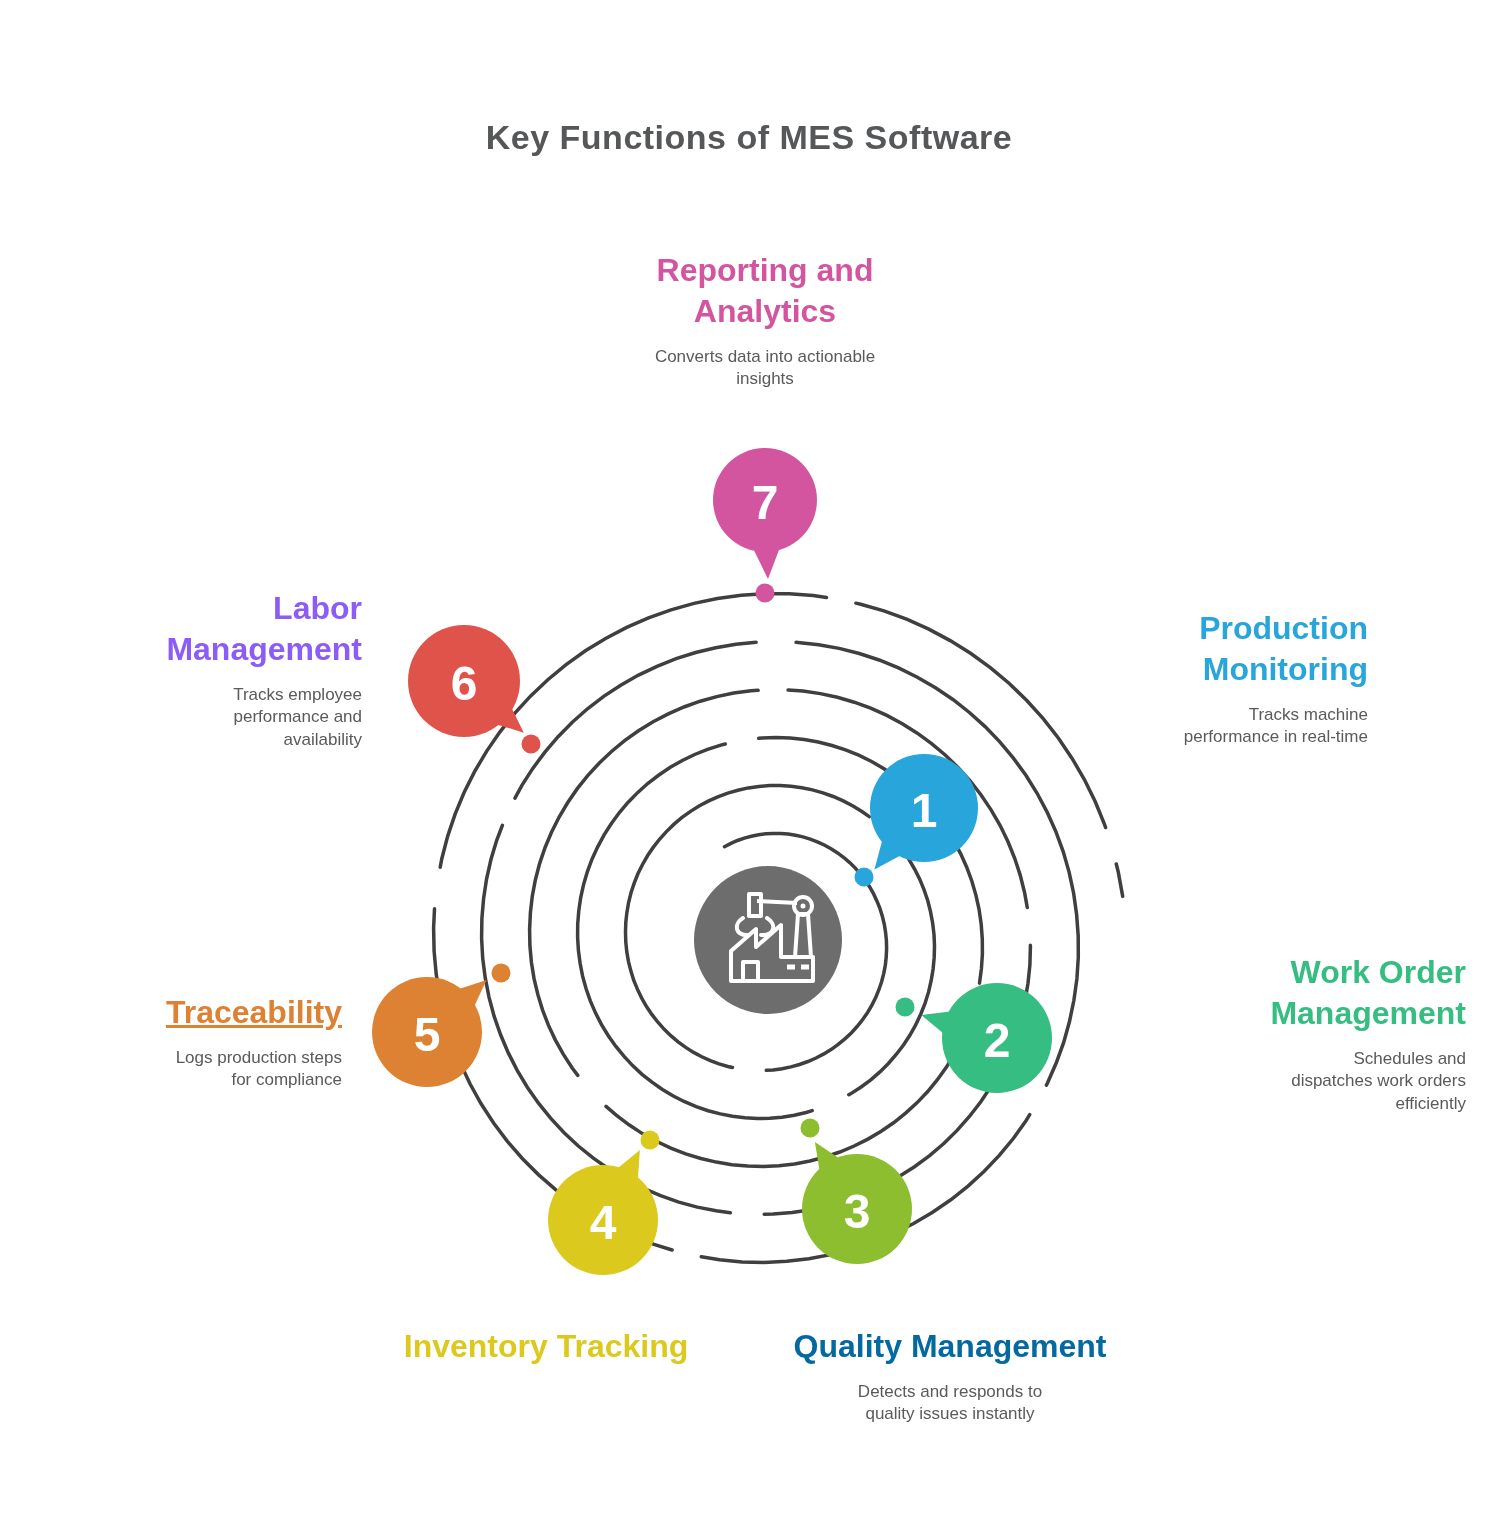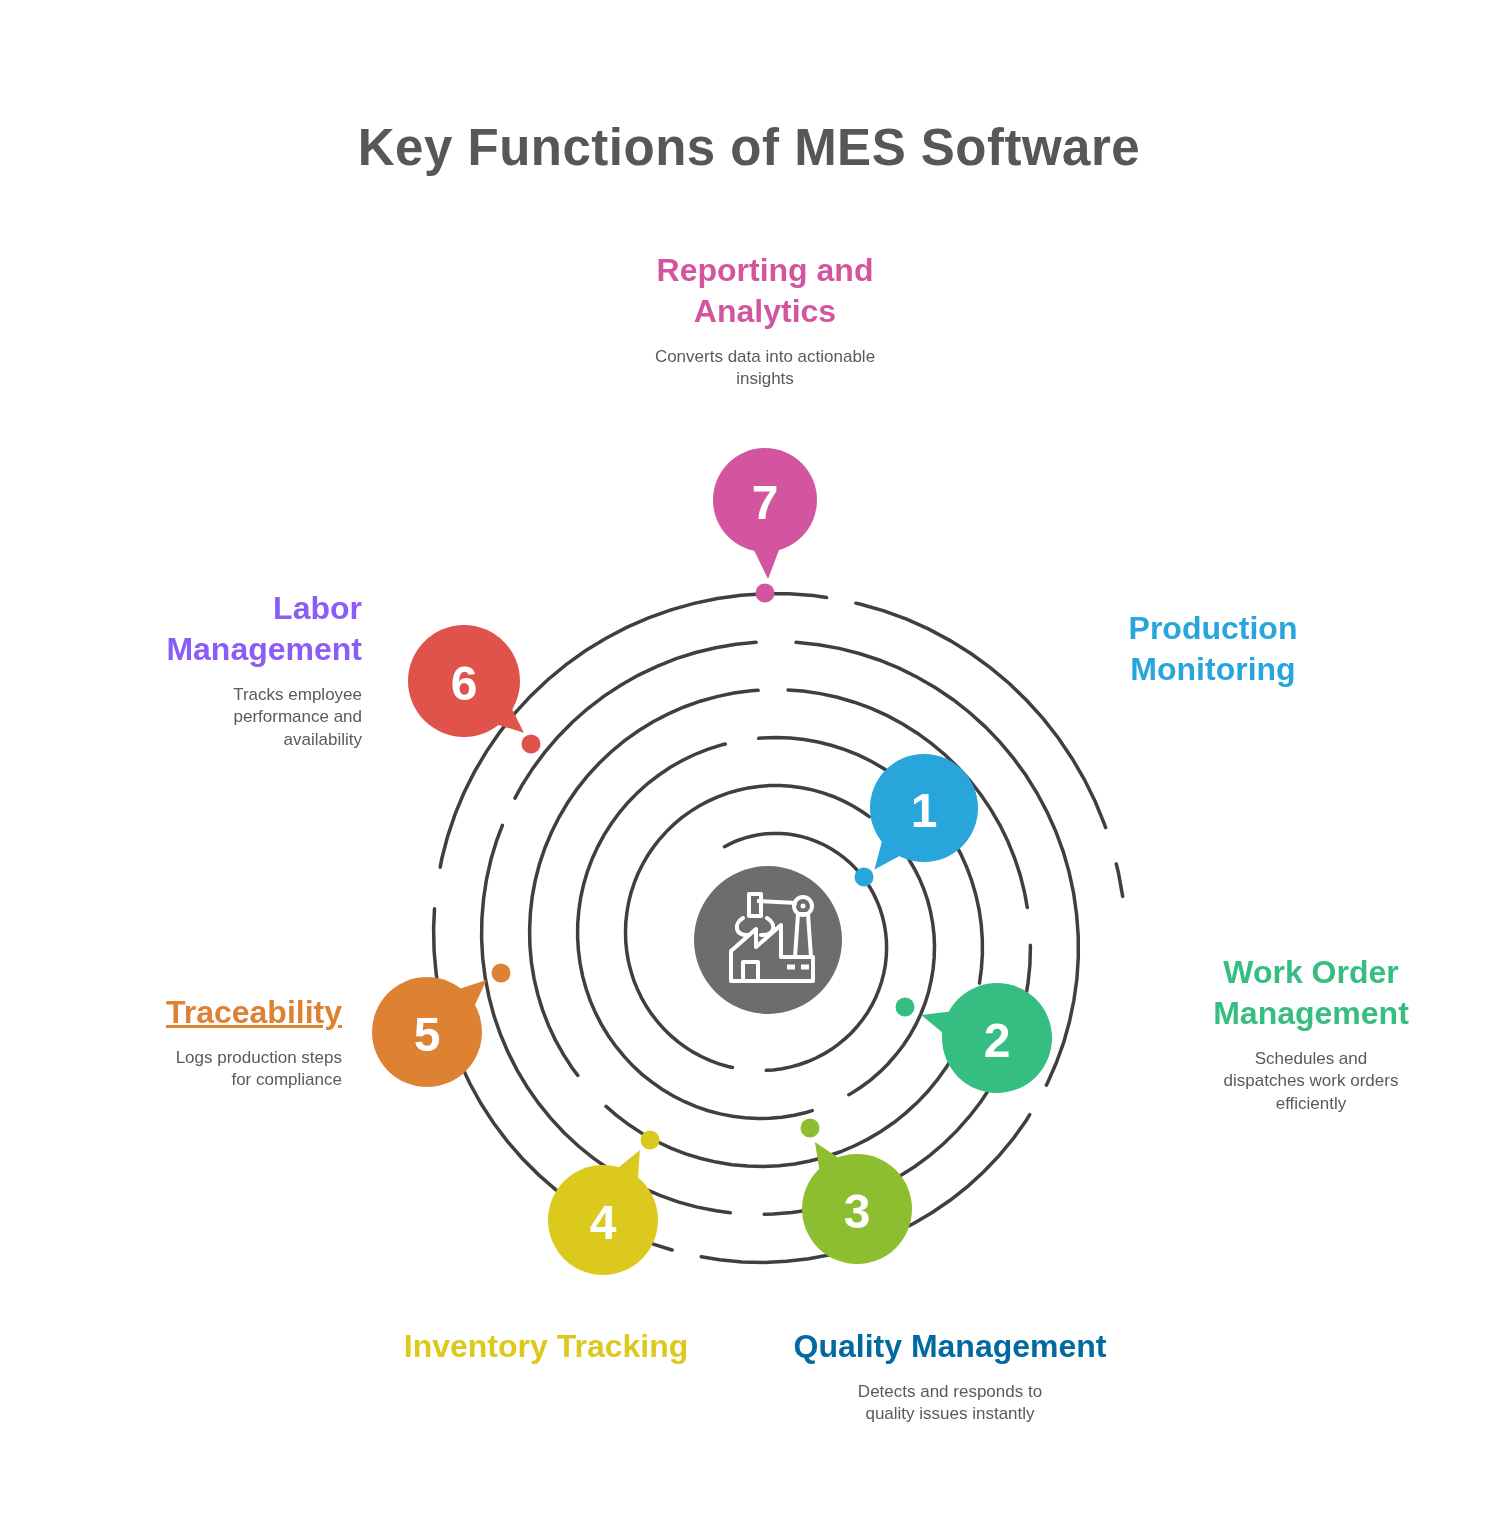--- a/index.html
+++ b/index.html
@@ -9,21 +9,21 @@
     height: 1536px;
     background: #ffffff;
     overflow: hidden;
     font-family: "Liberation Sans", sans-serif;
   }
   .page-title {
     position: absolute;
     left: 0; top: 118px;
     width: 100%;
     text-align: center;
-    font-size: 51px;
+    font-size: 34px;
     font-weight: 700;
     color: #565759;
     letter-spacing: 0.5px;
   }
   .diagram-svg { position: absolute; left: 0; top: 0; }
   .spiral { fill: none; stroke-width: 3.5; stroke-linecap: round; }
   .pin-number {
     fill: #ffffff;
     font-family: "Liberation Sans", sans-serif;
     font-size: 48px;
@@ -41,21 +41,21 @@
     margin: 0;
   }
   .label-desc {
     font-size: 17px;
     color: #5a5a5a;
     line-height: 1.32;
     white-space: pre-line;
     margin: 14px 0 0 0;
   }
   .align-c { text-align: center; }
-  .align-l { text-align: center; }
+  .align-l { text-align: right; }
   .align-r { text-align: right; }
 </style>
 </head>
 <body>
 
 <div class="canvas">
 
   <div class="page-title">Key Functions of MES Software</div>
 
   <svg class="diagram-svg" width="1498" height="1536" viewBox="0 0 1498 1536">
@@ -127,20 +127,22 @@
   <div class="label-block align-c" style="left:565px; top:250px; width:400px;">
     <p class="label-title" style="color: rgb(211, 85, 159);">Reporting and
 Analytics</p>
     <p class="label-desc">Converts data into actionable
 insights</p>
   </div>
 
   <div class="label-block align-l" style="left:1058px; top:608px; width:310px;">
     <p class="label-title" style="color: rgb(40, 165, 218);">Production
 Monitoring</p>
+    <p class="label-desc">Tracks machine
+performance in real-time</p>
   </div>
 
   <div class="label-block align-l" style="left:1156px; top:952px; width:310px;">
     <p class="label-title" style="color: rgb(54, 189, 129);">Work Order
 Management</p>
     <p class="label-desc">Schedules and
 dispatches work orders
 efficiently</p>
   </div>
 

